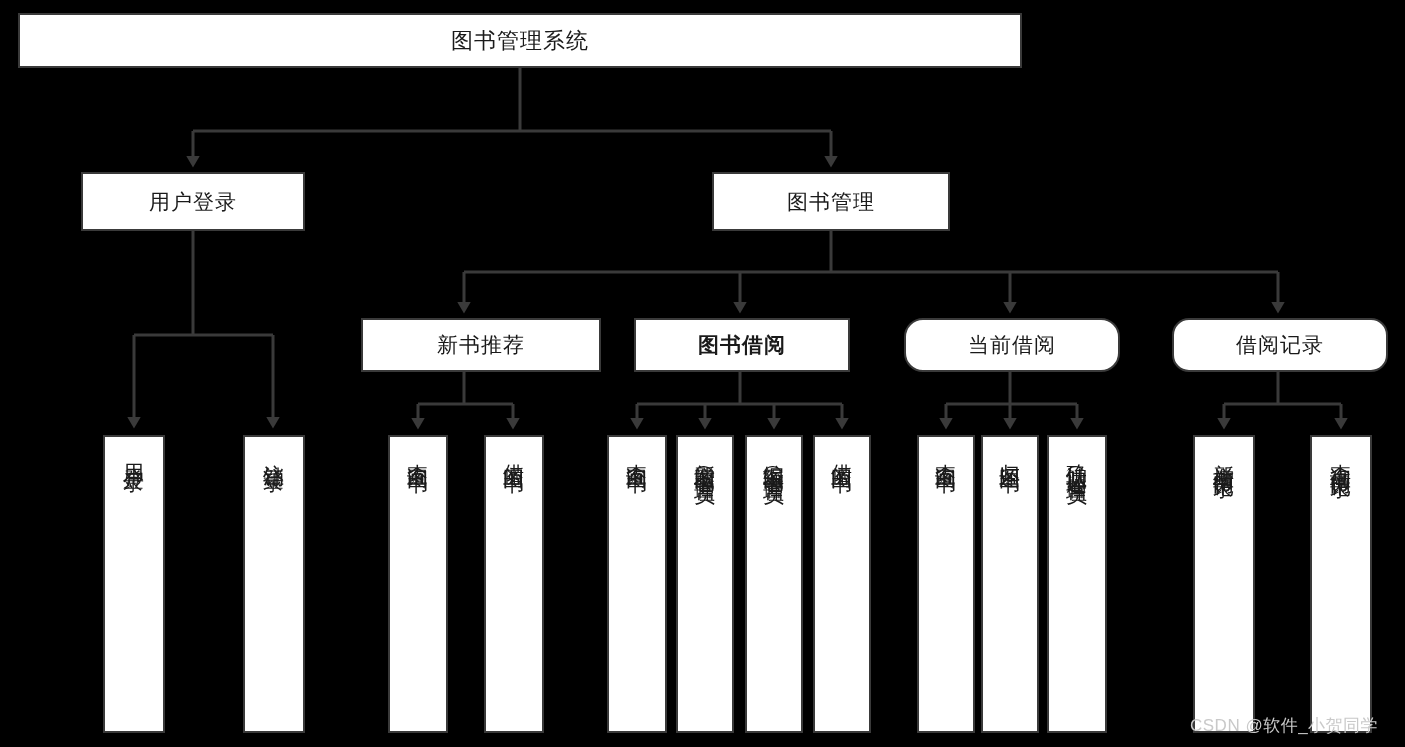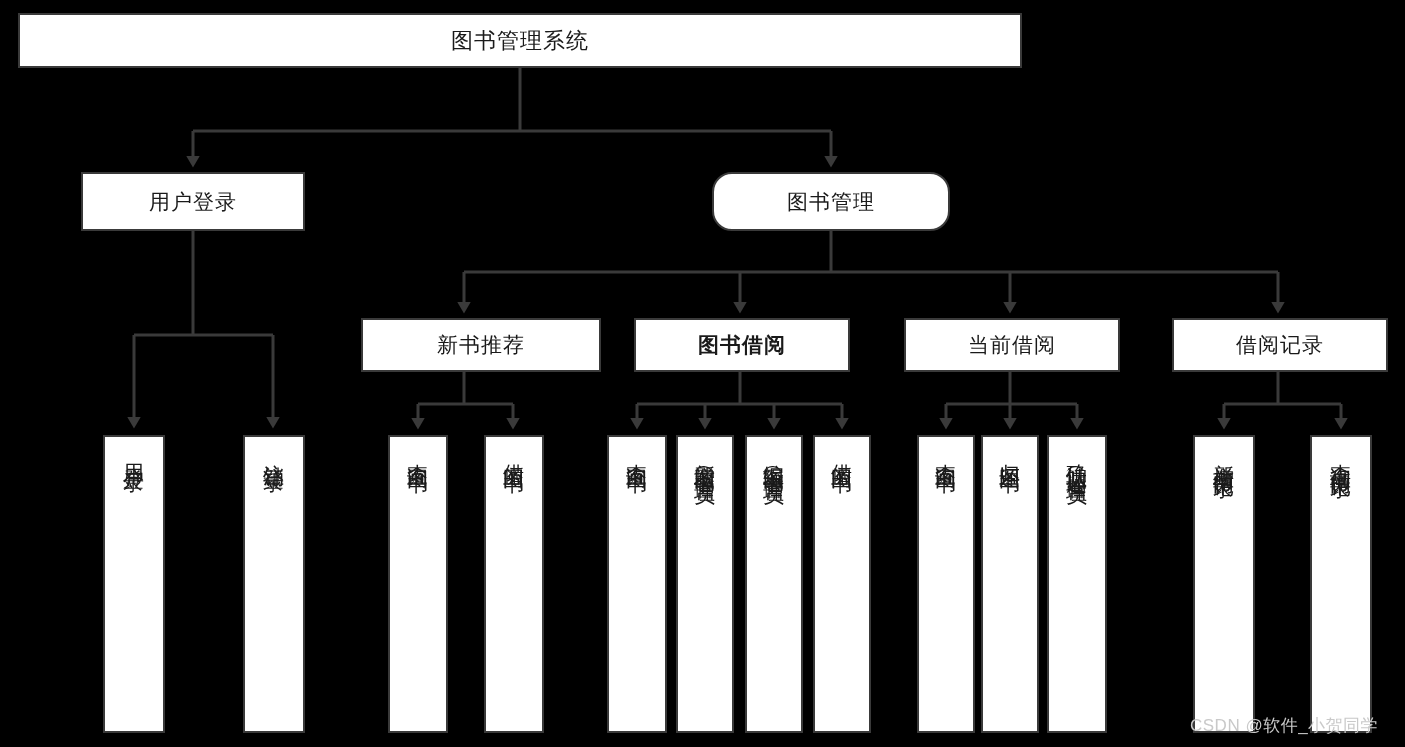--- a/index.html
+++ b/index.html
@@ -123,34 +123,34 @@
     </g>
   </svg>
 
   <div class="node h root" style="left:18px;top:13px;width:1004px;height:55px;">
     <span class="htext">图书管理系统</span>
   </div>
 
   <div class="node h" style="left:81px;top:172px;width:224px;height:59px;">
     <span class="htext">用户登录</span>
   </div>
-  <div class="node h" style="left:712px;top:172px;width:238px;height:59px;border-radius:20px;">
+  <div class="node h" style="left:712px;top:172px;width:238px;height:59px;">
     <span class="htext">图书管理</span>
   </div>
 
   <div class="node h" style="left:361px;top:318px;width:240px;height:54px;">
     <span class="htext">新书推荐</span>
   </div>
   <div class="node h" style="left:634px;top:318px;width:216px;height:54px;font-weight:bold;">
     <span class="htext">图书借阅</span>
   </div>
-  <div class="node h" style="left:904px;top:318px;width:216px;height:54px;">
+  <div class="node h" style="left:904px;top:318px;width:216px;height:54px;border-radius:19px;">
     <span class="htext">当前借阅</span>
   </div>
-  <div class="node h" style="left:1172px;top:318px;width:216px;height:54px;">
+  <div class="node h" style="left:1172px;top:318px;width:216px;height:54px;border-radius:17px;">
     <span class="htext">借阅记录</span>
   </div>
 
   <div class="node v" style="left:103px;top:435px;width:62px;height:298px;">
     <span class="vtext">用户登录</span>
   </div>
   <div class="node v" style="left:243px;top:435px;width:62px;height:298px;">
     <span class="vtext">注销登录</span>
   </div>
 

